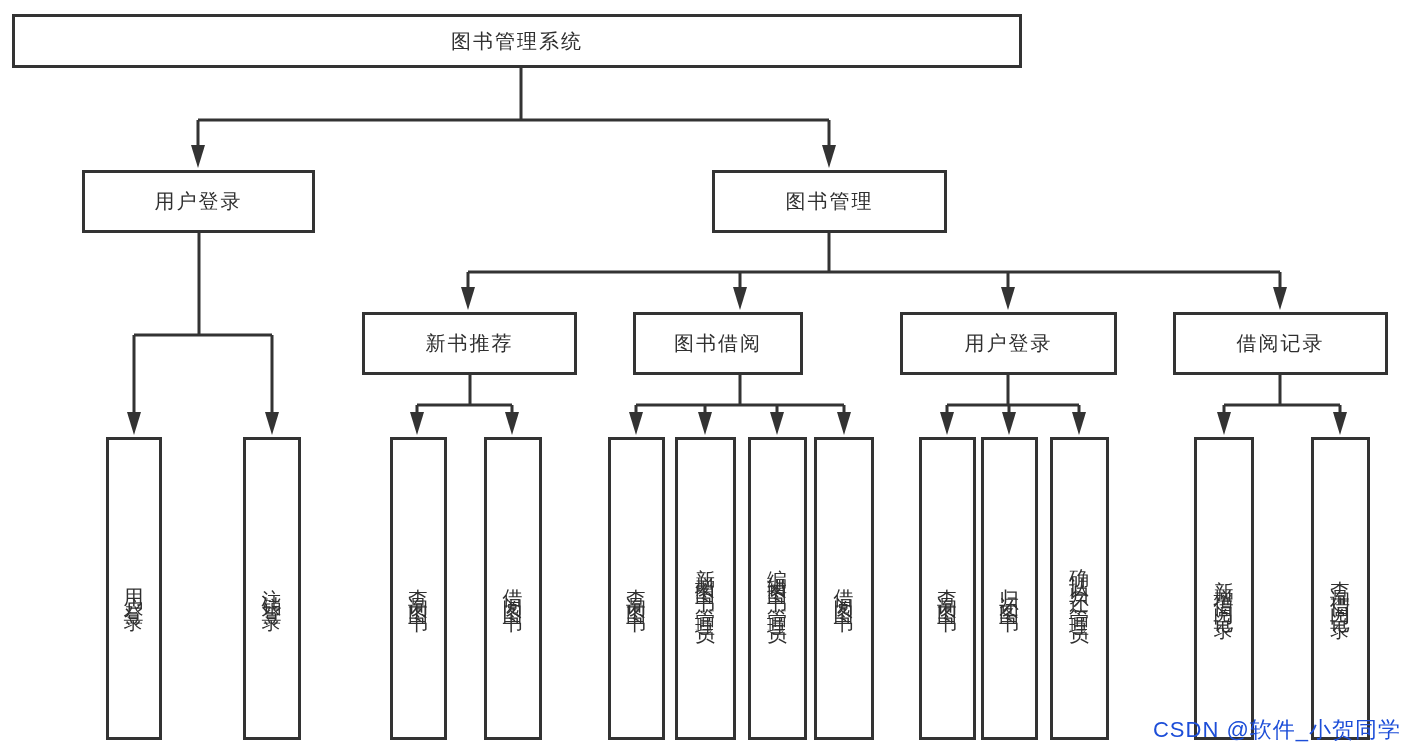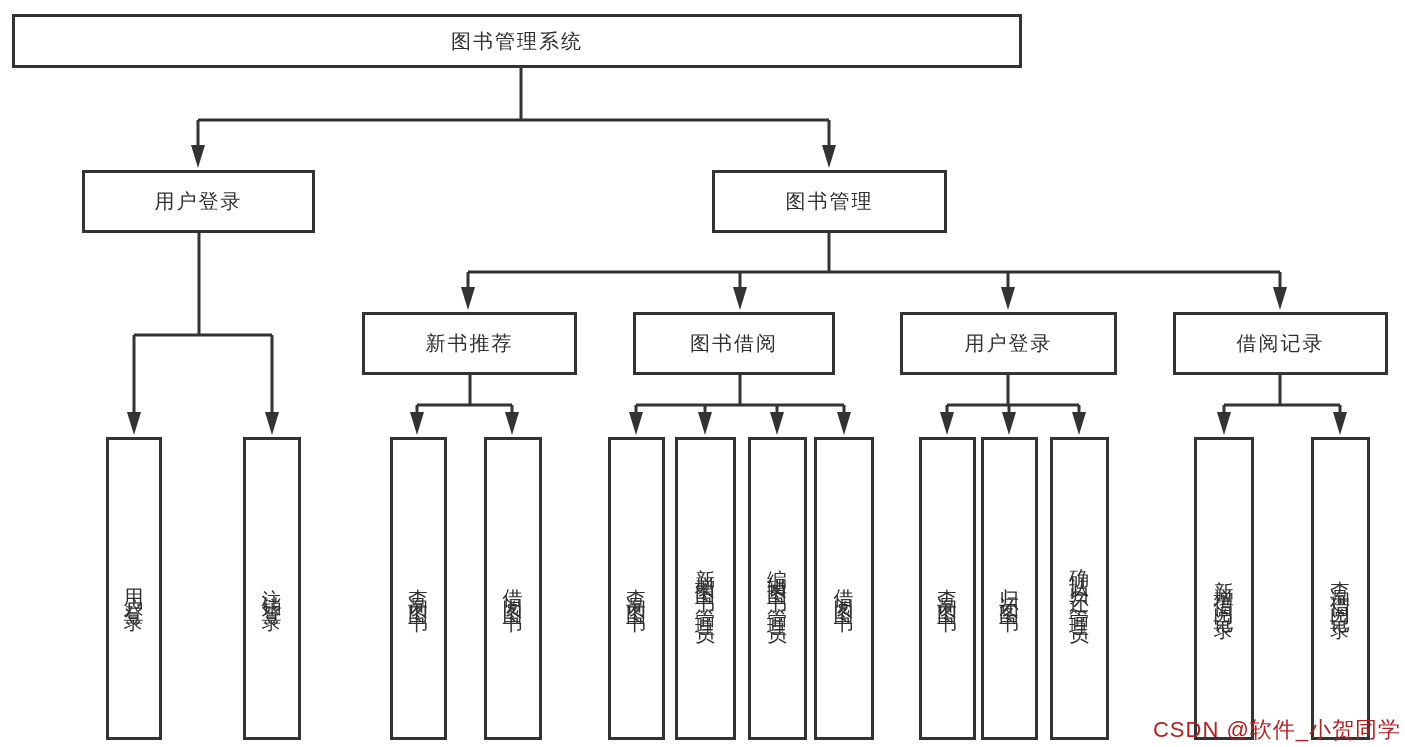--- a/index.html
+++ b/index.html
@@ -19,21 +19,21 @@
     position:absolute; box-sizing:border-box;
     border:3px solid #333333; background:#ffffff;
     display:flex; align-items:center; justify-content:center;
   }
   .leaf > span {
     writing-mode:vertical-lr; text-orientation:mixed;
     font-size:20px; letter-spacing:8px; color:#2f2f2f; line-height:1;
   }
   .watermark {
     position:absolute; right:4px; bottom:2px; z-index:5;
-    font-size:22px; color:#b91c1c; letter-spacing:1px; white-space:nowrap;
+    font-size:22px; color:#1d4ed8; letter-spacing:1px; white-space:nowrap;
   }
 </style>
 </head>
 <body>
 
 <div class="canvas">
 
   <svg class="connectors" width="1405" height="747" viewBox="0 0 1405 747">
     <g stroke="#333333" stroke-width="3" fill="none">
 
@@ -73,21 +73,21 @@
       <polygon points="1333,412 1347,412 1340,435"></polygon>
     </g>
   </svg>
 
   <div class="node" style="left:12px;top:14px;width:1010px;height:54px">图书管理系统</div>
 
   <div class="node" style="left:82px;top:170px;width:233px;height:63px">用户登录</div>
   <div class="node" style="left:712px;top:170px;width:235px;height:63px">图书管理</div>
 
   <div class="node" style="left:362px;top:312px;width:215px;height:63px">新书推荐</div>
-  <div class="node" style="left:633px;top:312px;width:202px;height:63px">图书借阅</div>
+  <div class="node" style="left:633px;top:312px;width:170px;height:63px">图书借阅</div>
   <div class="node" style="left:900px;top:312px;width:217px;height:63px">用户登录</div>
   <div class="node" style="left:1173px;top:312px;width:215px;height:63px">借阅记录</div>
 
   <div class="leaf" style="left:106px;top:437px;width:56px;height:303px">
     <span>用户登录</span>
   </div>
   <div class="leaf" style="left:243px;top:437px;width:58px;height:303px">
     <span>注销登录</span>
   </div>
 

